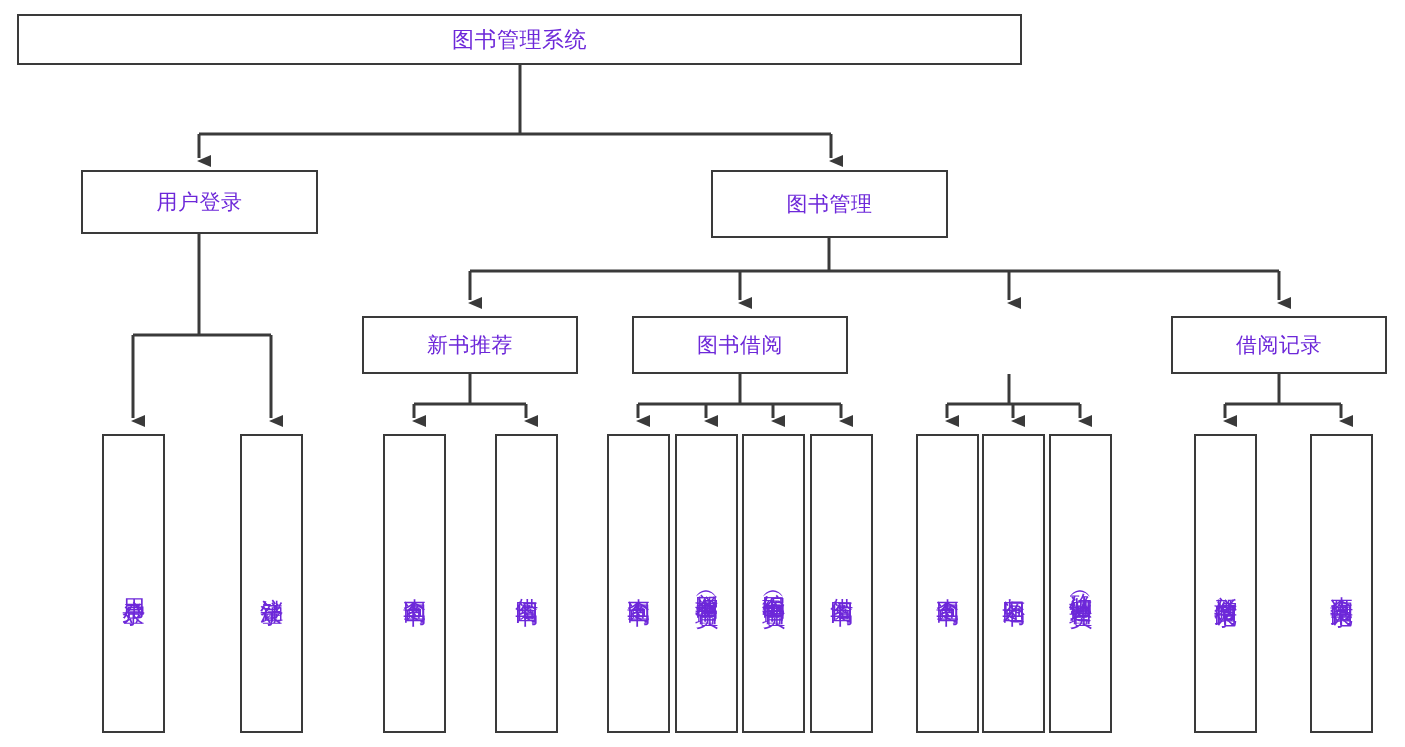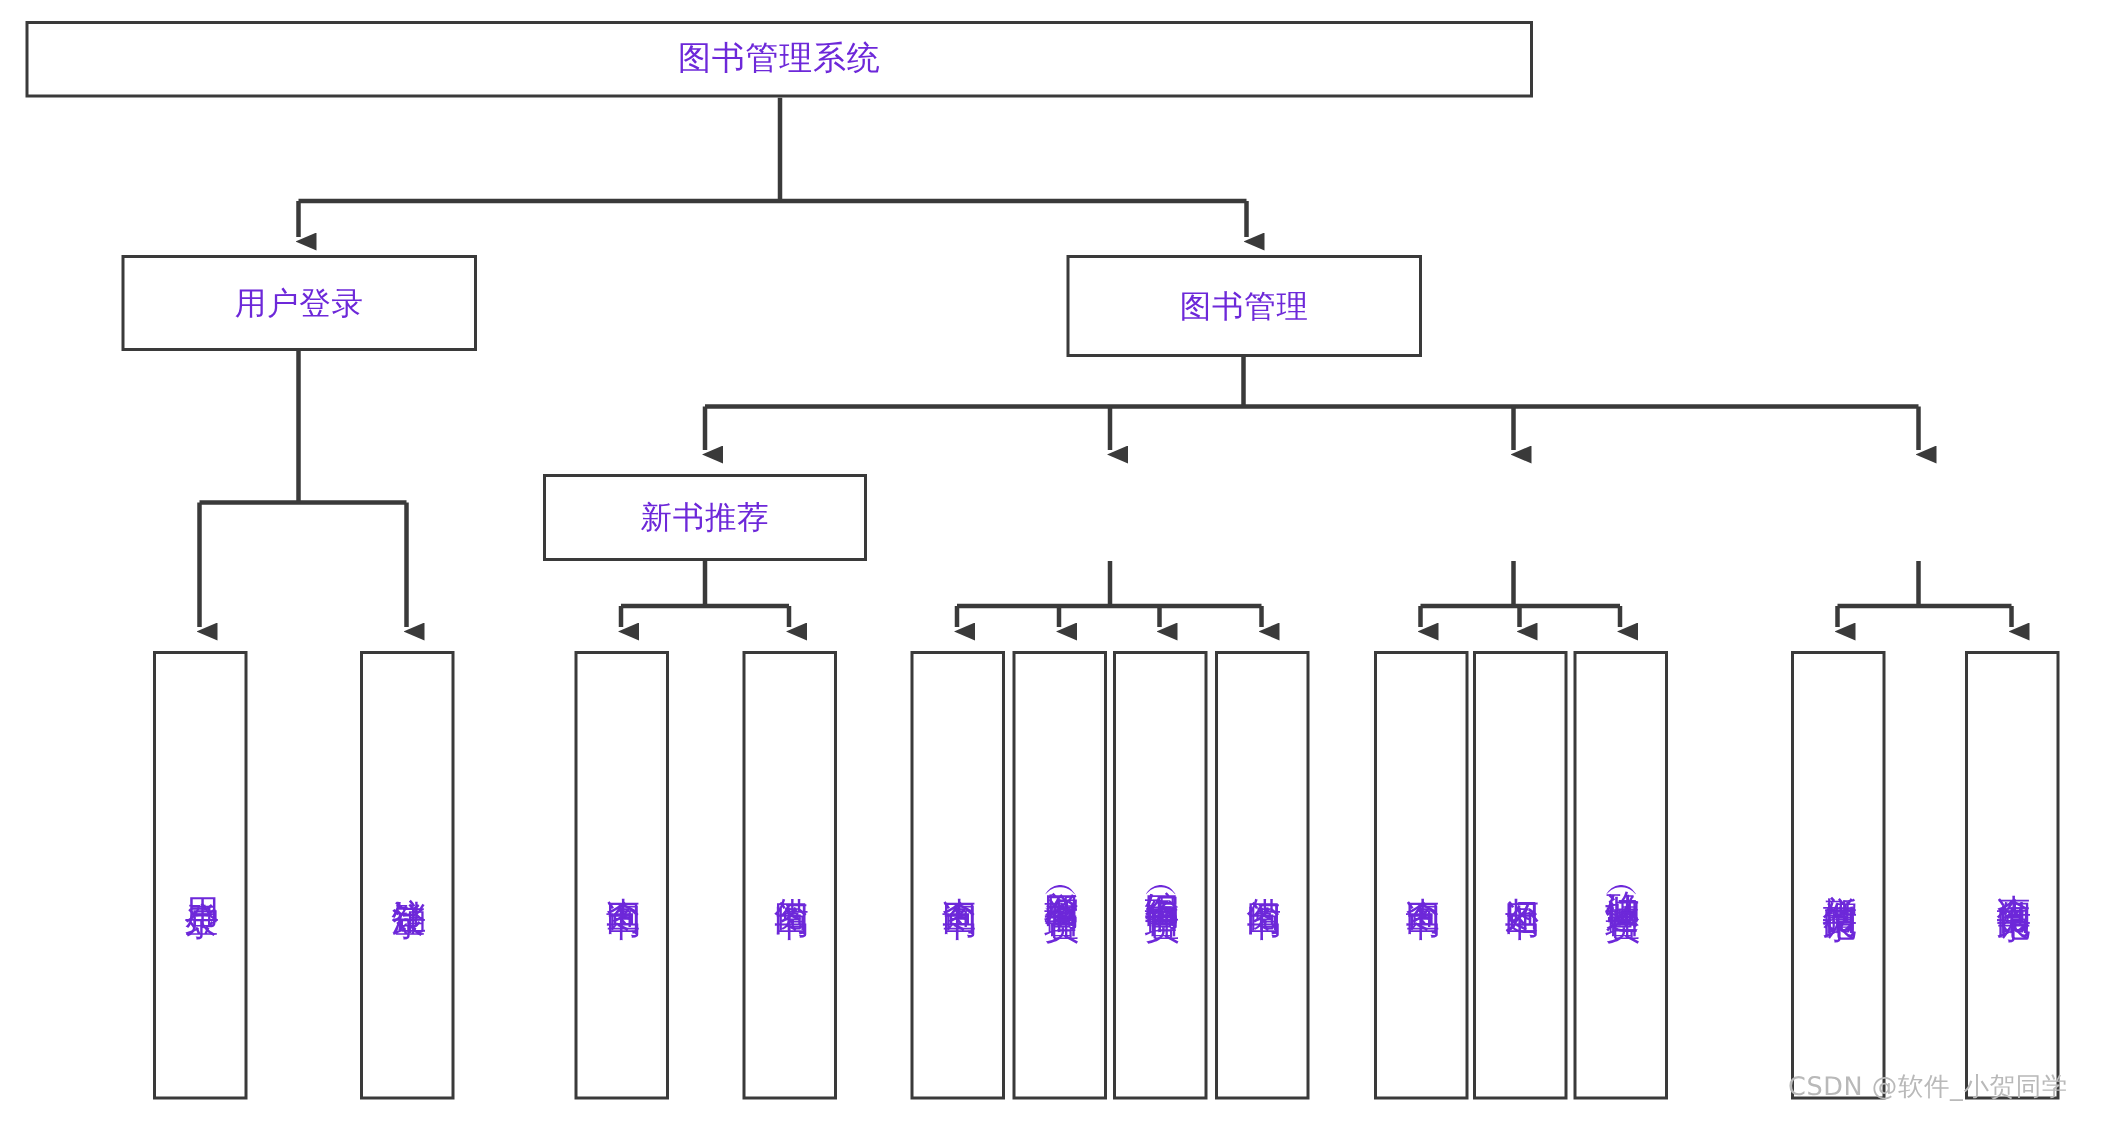--- a/index.html
+++ b/index.html
@@ -139,22 +139,28 @@
   </div>
 
   <div class="node" style="left:711px; top:170px; width:237px; height:68px;">
     <span class="label">图书管理</span>
   </div>
 
   <div class="node" style="left:362px; top:316px; width:216px; height:58px;text-align:center;">
     <span class="label">新书推荐</span>
   </div>
 
-
-
+  <div class="node" style="left:632px; top:316px; width:216px; height:58px;">
+    <span class="label">图书借阅</span>
+  </div>
+
+
+  <div class="node" style="left:1171px; top:316px; width:216px; height:58px;">
+    <span class="label">借阅记录</span>
+  </div>
 
   <div class="node leaf" style="left:102px; top:434px; width:63px; height:299px;">
     <span class="label">用户登录</span>
   </div>
 
   <div class="node leaf" style="left:240px; top:434px; width:63px; height:299px;">
     <span class="label">注销登录</span>
   </div>
 
   <div class="node leaf" style="left:383px; top:434px; width:63px; height:299px;">
@@ -194,15 +200,14 @@
   </div>
 
   <div class="node leaf" style="left:1194px; top:434px; width:63px; height:299px;">
     <span class="label">新增借阅记录</span>
   </div>
 
   <div class="node leaf" style="left:1310px; top:434px; width:63px; height:299px;">
     <span class="label">查询借阅记录</span>
   </div>
 
-  <div class="watermark">CSDN @软件_小贺同学</div>
 
 </div>
 
 </body></html>

